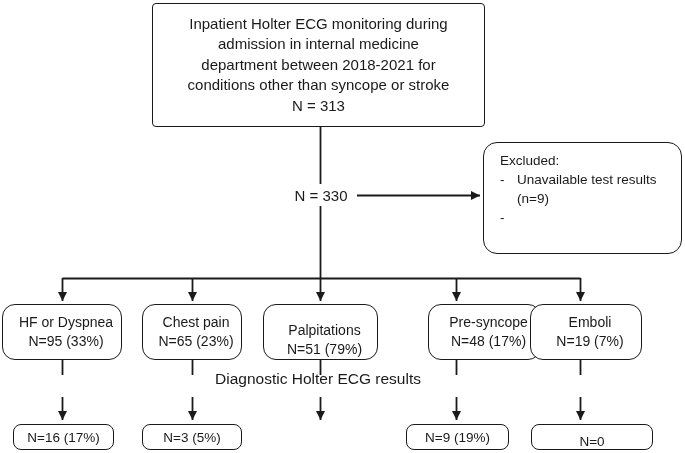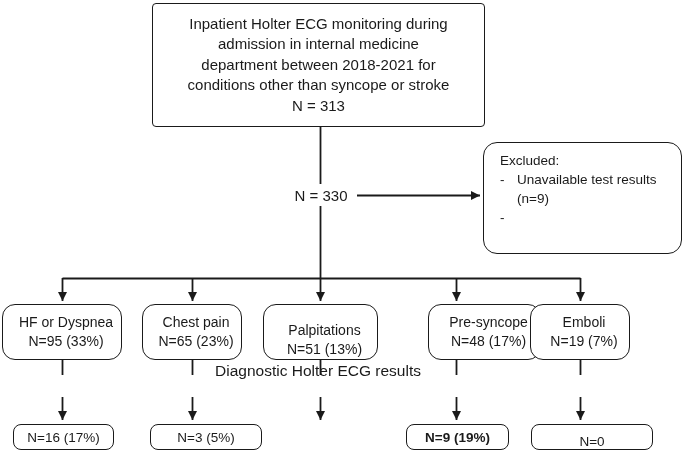--- a/index.html
+++ b/index.html
@@ -43,21 +43,21 @@
     top:424px;height:26px;border-radius:8px;
     font-size:13.5px;border-width:1.6px;
   }
   .n-label{
     position:absolute;left:287px;top:184px;width:68px;height:22px;z-index:3;
     background:var(--background,#fff);
     display:flex;align-items:center;justify-content:center;
     font-size:15px;
   }
   .results-label{
-    position:absolute;left:198px;top:360px;width:240px;height:22px;z-index:2;
+    position:absolute;left:198px;top:368px;width:240px;height:22px;z-index:2;
     display:flex;align-items:center;justify-content:center;
     font-size:15.5px;
   }
 </style>
 </head>
 <body>
 
 <div class="stage">
 
   <svg class="connectors" width="685" height="453" viewBox="0 0 685 453">
@@ -122,42 +122,42 @@
   <div class="box cat-box" style="left:2px;width:120px;">
     <div>HF or Dyspnea</div>
     <div>N=95 (33%)</div>
   </div>
   <div class="box cat-box" style="left:142px;width:100px;">
     <div>Chest pain</div>
     <div>N=65 (23%)</div>
   </div>
   <div class="box cat-box" style="left:263px;width:115px;justify-content:flex-end;">
     <div>Palpitations</div>
-    <div>N=51 (13%)</div>
+    <div>N=51 (79%)</div>
   </div>
   <div class="box cat-box" style="left:400px;width:113px;margin-left:28px;">
     <div>Pre-syncope</div>
     <div>N=48 (17%)</div>
   </div>
-  <div class="box cat-box" style="left:530px;width:100px;text-align:right;">
+  <div class="box cat-box" style="left:530px;width:112px;text-align:right;">
     <div>Emboli</div>
     <div>N=19 (7%)</div>
   </div>
 
   <div class="results-label">Diagnostic Holter ECG results</div>
 
   <div class="box res-box" style="left:13px;width:101px;">
     <div>N=16 (17%)</div>
   </div>
-  <div class="box res-box" style="left:142px;width:112px;margin-left:8px;">
+  <div class="box res-box" style="left:142px;width:100px;">
     <div>N=3 (5%)</div>
   </div>
   <div class="box res-box" style="left:271px;width:98px;margin-top:44px;">
     <div>N=9 (18%)</div>
   </div>
-  <div class="box res-box" style="left:406px;width:103px;font-weight:bold;">
+  <div class="box res-box" style="left:406px;width:103px;">
     <div>N=9 (19%)</div>
   </div>
   <div class="box res-box" style="left:531px;width:122px;justify-content:flex-end;">
     <div>N=0</div>
   </div>
 
 </div>
 
 </body></html>

